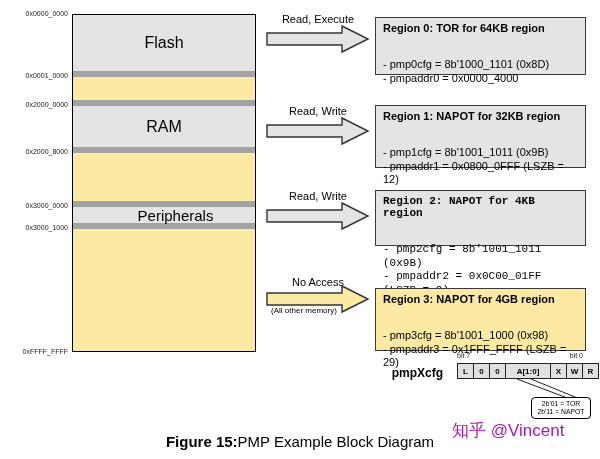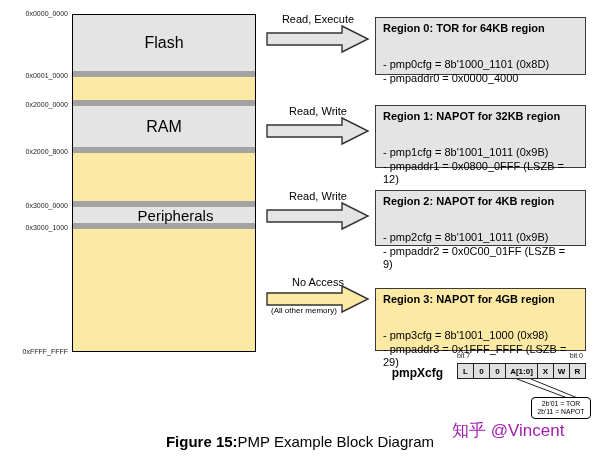--- a/index.html
+++ b/index.html
@@ -39,21 +39,21 @@
   
   .bit-endian{position:absolute;font-size:7px;color:#222;}
   .reg-name{position:absolute;left:368px;top:366px;width:75px;text-align:right;font-size:12px;font-weight:bold;color:#000;}
   .bit-row{position:absolute;left:457px;top:363px;display:flex;}
   .bit-cell{
     box-sizing:border-box;width:17px;height:16px;background:#e0e0e0;border:1px solid #222;
     display:flex;align-items:center;justify-content:center;
     font-size:8px;font-weight:bold;color:#000;margin-left:-1px;
   }
   .bit-cell:first-child{margin-left:0;}
-  .bit-cell.wide{width:33px;}
+  .bit-cell.wide{width:46px;}
   .callout-lines{position:absolute;left:500px;top:378px;width:100px;height:24px;}
   .callout-lines line{stroke:#222;stroke-width:1;}
   .callout{
     position:absolute;left:531px;top:397px;width:60px;box-sizing:border-box;
     background:#fff;border:1px solid #000;border-radius:4px;
     font-size:6.8px;line-height:8px;text-align:center;padding:2px 1px;color:#000;
   }
   
   .caption{position:absolute;left:0;top:433px;width:100%;text-align:center;font-size:15px;color:#000;}
   .caption .prefix{font-weight:bold;}
@@ -118,21 +118,21 @@
   </div>
 
   <div class="region-box" style="top:105px;height:63px;">
     <div class="region-title">Region 1: NAPOT for 32KB region</div>
     <div class="region-lines">
       <div>- pmp1cfg = 8b'1001_1011 (0x9B)</div>
       <div>- pmpaddr1 = 0x0800_0FFF (LSZB = 12)</div>
     </div>
   </div>
 
-  <div class="region-box" style="top:190px;height:56px;">
+  <div class="region-box" style="top:190px;height:56px;font-family:Liberation Mono, monospace;">
     <div class="region-title">Region 2: NAPOT for 4KB region</div>
     <div class="region-lines">
       <div>- pmp2cfg = 8b'1001_1011 (0x9B)</div>
       <div>- pmpaddr2 = 0x0C00_01FF (LSZB = 9)</div>
     </div>
   </div>
 
   <div class="region-box yellow" style="top:288px;height:63px;">
     <div class="region-title">Region 3: NAPOT for 4GB region</div>
     <div class="region-lines">

